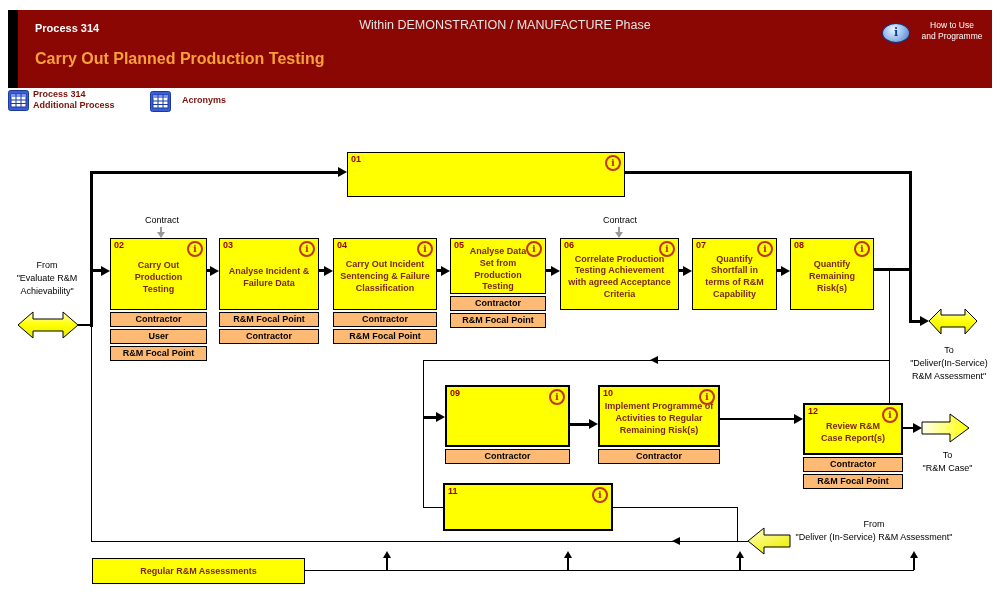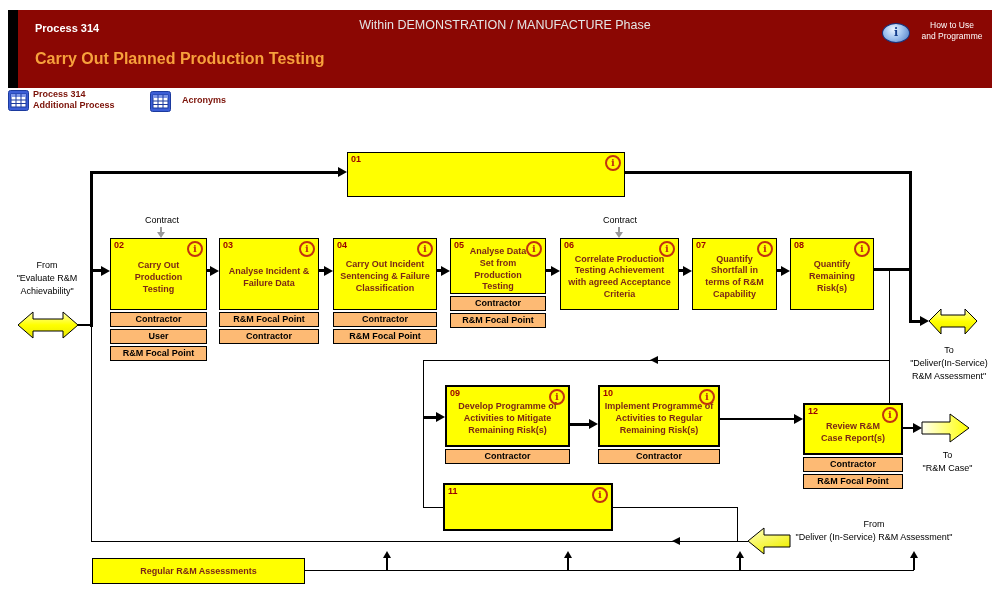--- a/index.html
+++ b/index.html
@@ -283,21 +283,20 @@
     <div class="ybox" style="height:72px;padding:6px 10px 0;">
       <span class="num">08</span>
       <span>Quantify Remaining Risk(s)</span>
       <span class="ii">i</span>
     </div>
   </div>
 
   <div class="pbox" style="left:445px;top:385px;width:125px;">
     <div class="ybox" style="height:62px;padding:6px 6px 0;border-width:2px;">
       <span class="num">09</span>
-      <span>Develop Programme of Activities to Mitigate Remaining Risk(s)</span>
       <span class="ii">i</span>
     </div>
     <div class="role">Contractor</div>
   </div>
 
   <div class="pbox" style="left:598px;top:385px;width:122px;">
     <div class="ybox" style="height:62px;padding:6px 4px 0;border-width:2px;">
       <span class="num">10</span>
       <span>Implement Programme of Activities to Regular Remaining Risk(s)</span>
       <span class="ii">i</span>

